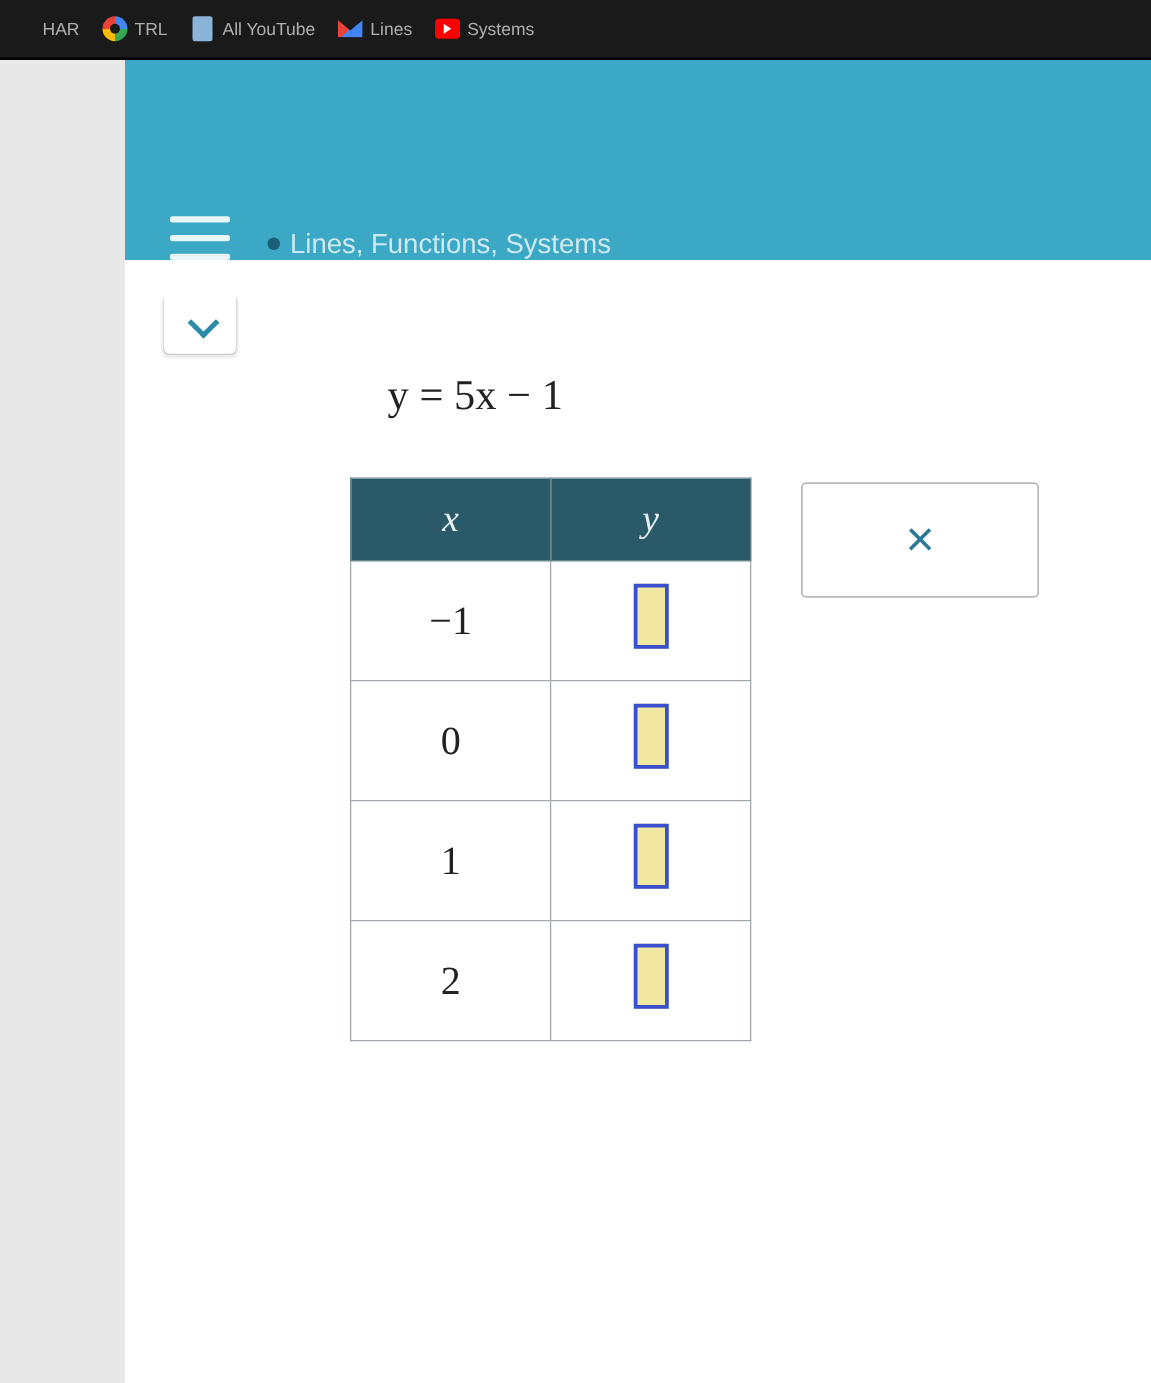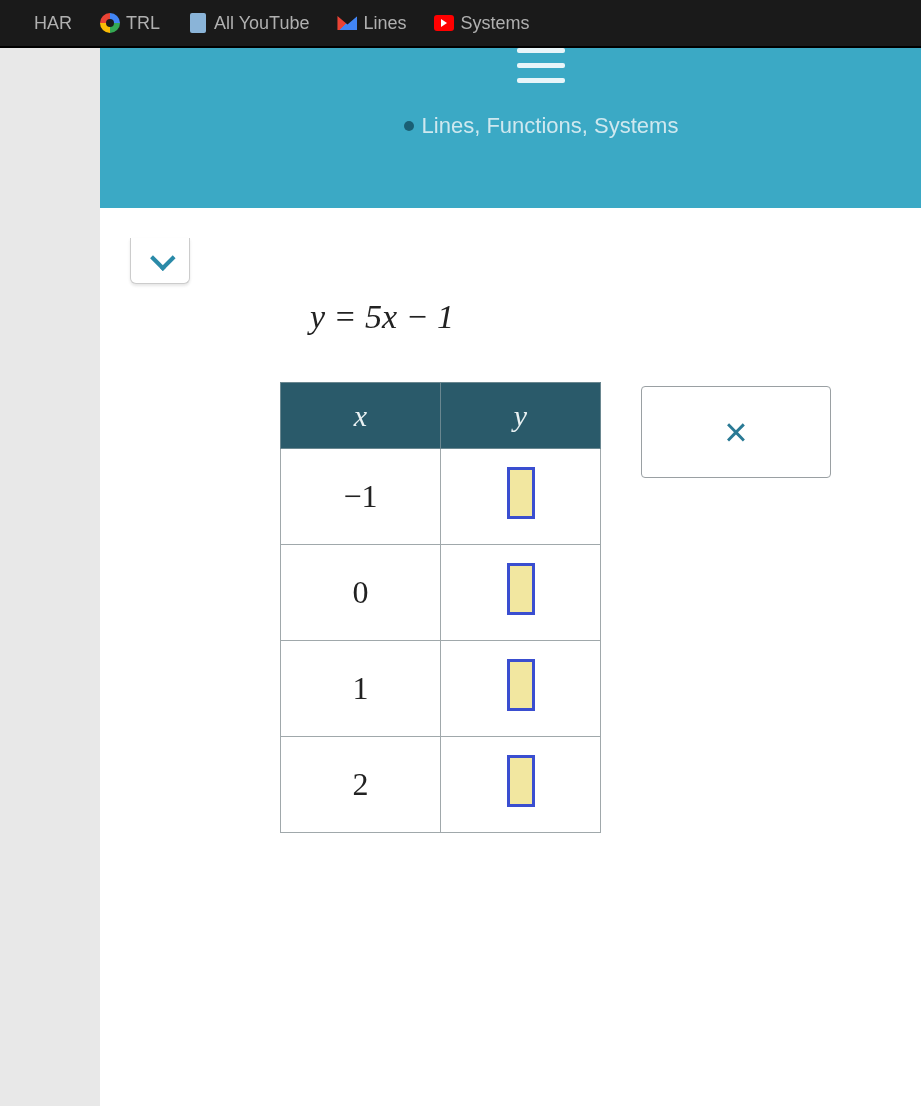--- a/index.html
+++ b/index.html
@@ -8,22 +8,22 @@
       width: 921px;
       background: #e8e8e8;
       overflow: hidden;
     }
     .bookmarks-bar {
       background: #1a1a1a;
       height: 48px;
       display: flex;
       align-items: center;
       padding: 0 8px;
-      gap: 28px;
-      font-size: 18px;
+      gap: 18px;
+      font-size: 14px;
       color: #b0b0b0;
       border-bottom: 2px solid #000;
     }
     .bookmark-item {
       display: flex;
       align-items: center;
       gap: 6px;
       cursor: pointer;
       white-space: nowrap;
     }
@@ -46,25 +46,24 @@
     .favicon-doc { width:16px; height:20px; background:#8ab4d8; border-radius:2px; }
     .page-container {
       padding-left: 20px;
       position: relative;
     }
     .topic-banner {
       background: #3ba9c5;
       margin-left: 80px;
       height: 160px;
       display: flex;
-      align-items: center;
-      padding-left: 61px;
+      align-items: flex-end;
+      padding-left: 36px;
       gap: 30px;
       color: #d0eef5;
-      flex-direction: column;
     }
     .hamburger-icon {
       display: flex;
       flex-direction: column;
       gap: 10px;
       cursor: pointer;
     }
     .hamburger-icon span {
       width: 48px;
       height: 5px;
@@ -109,21 +108,20 @@
       font-size: 30px;
       color: #333;
       margin-bottom: 40px;
     }
     .instruction a {
       color: #1a7aa0;
       text-decoration: underline;
     }
     .equation {
       font-family: "Times New Roman", serif;
-      font-style: italic;
       font-size: 34px;
       color: #222;
       margin-left: 170px;
       margin-bottom: 46px;
     }
     .work-row { display:flex; align-items:flex-start; gap:40px; margin-left:140px; }
     table.func-table {
       border-collapse: collapse;
       background:#fff;
     }

